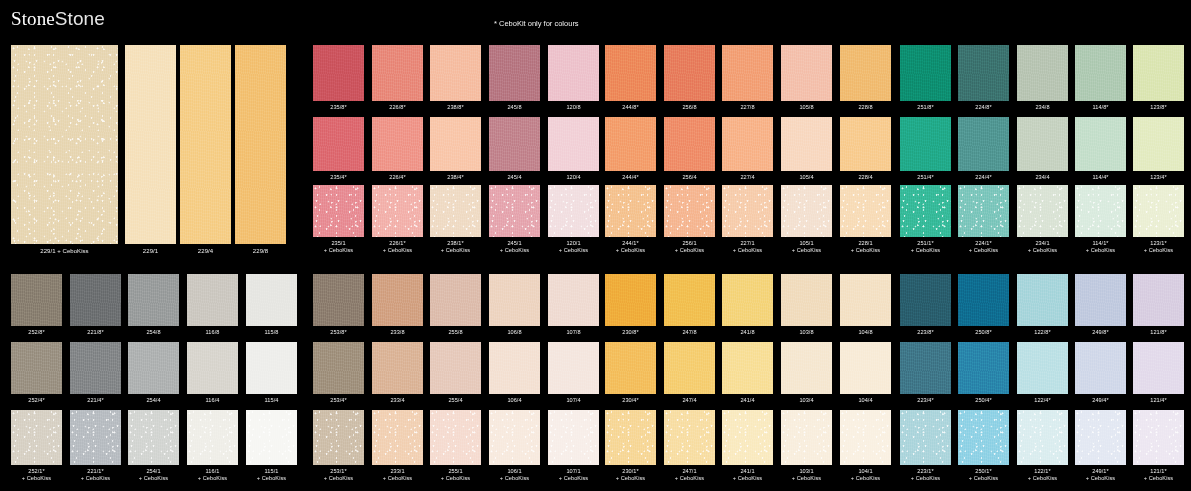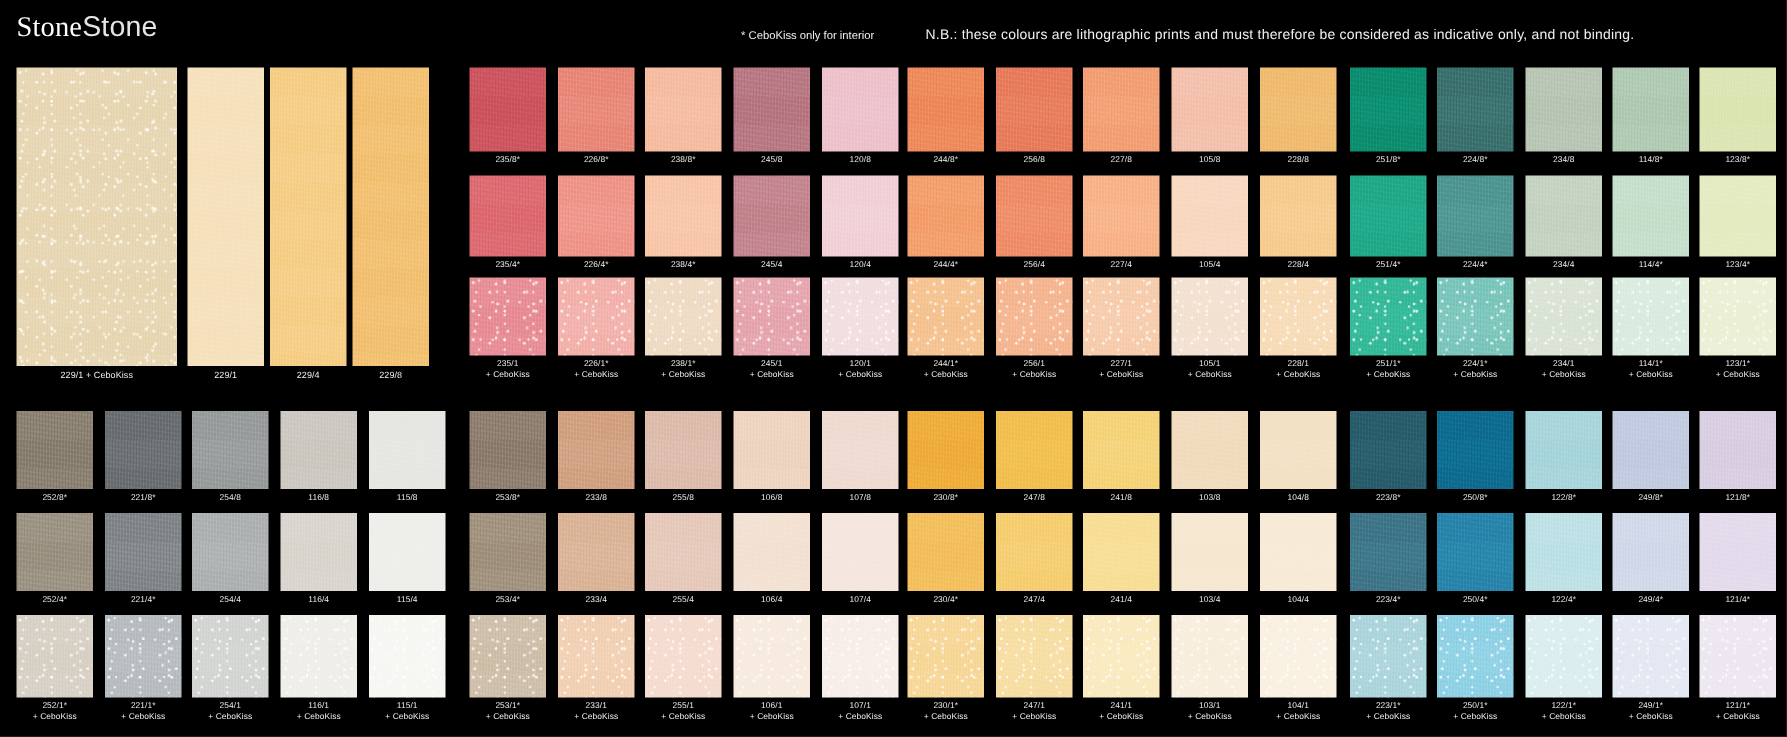--- a/index.html
+++ b/index.html
@@ -121,22 +121,21 @@
   .hero .chip { height: 199px; }
   .hero .label { font-size: 6px; line-height: 8px; padding-top: 3px; }
 </style>
 </head>
 <body>
 
 <div id="header">
   <div id="logo">
     <span class="cebo">Stone</span><span class="stone">Stone</span>
   </div>
-  <div id="note-kit">* CeboKiss only for interior</div>
-  <div id="note-nb">N.B.: these colours are lithographic prints and must therefore be considered as indicative only, and not binding.</div>
+  <div id="note-kit">* CeboKit only for colours</div>
 </div>
 
 <div class="band" id="band-top">
     <div class="group" style="left: 0px; width: 1191px;">
       <div class="cell hero" style="left: 11px; top: 5px; width: 107px;">
         <div class="chip kiss" style="height: 199px; background-color: rgb(232, 215, 180);"></div>
         <div class="label"><span>229/1 + CeboKiss</span></div>
       </div>
       <div class="cell hero" style="left: 125px; top: 5px; width: 51px;">
         <div class="chip" style="height: 199px; background-color: rgb(246, 226, 189);"></div>

